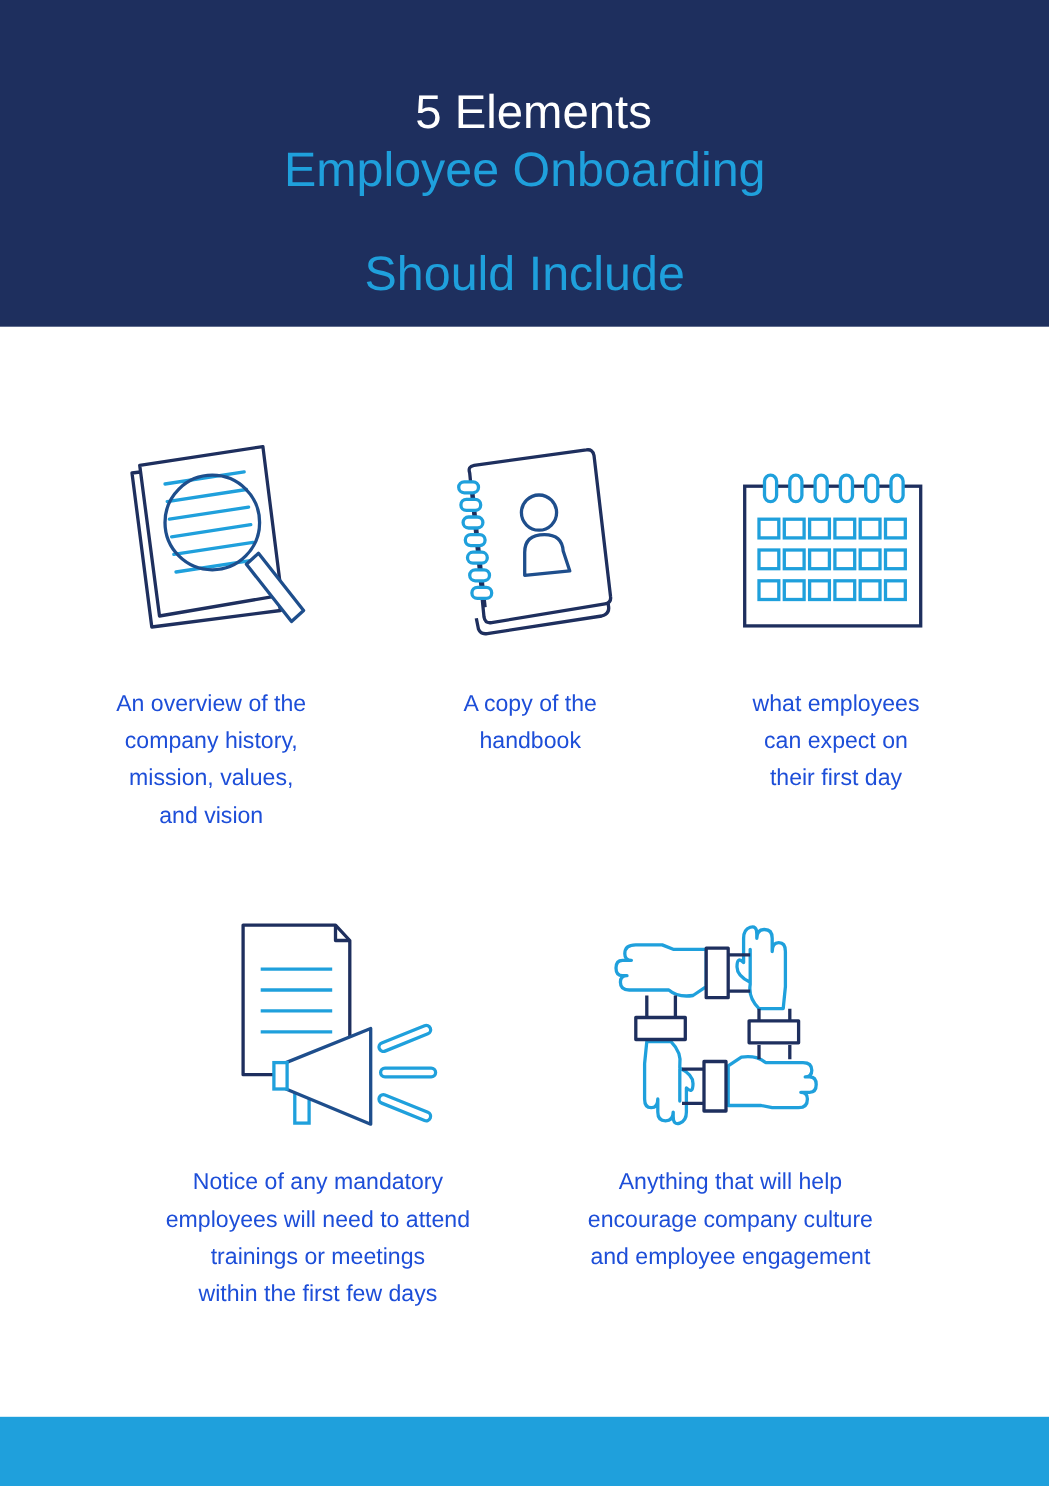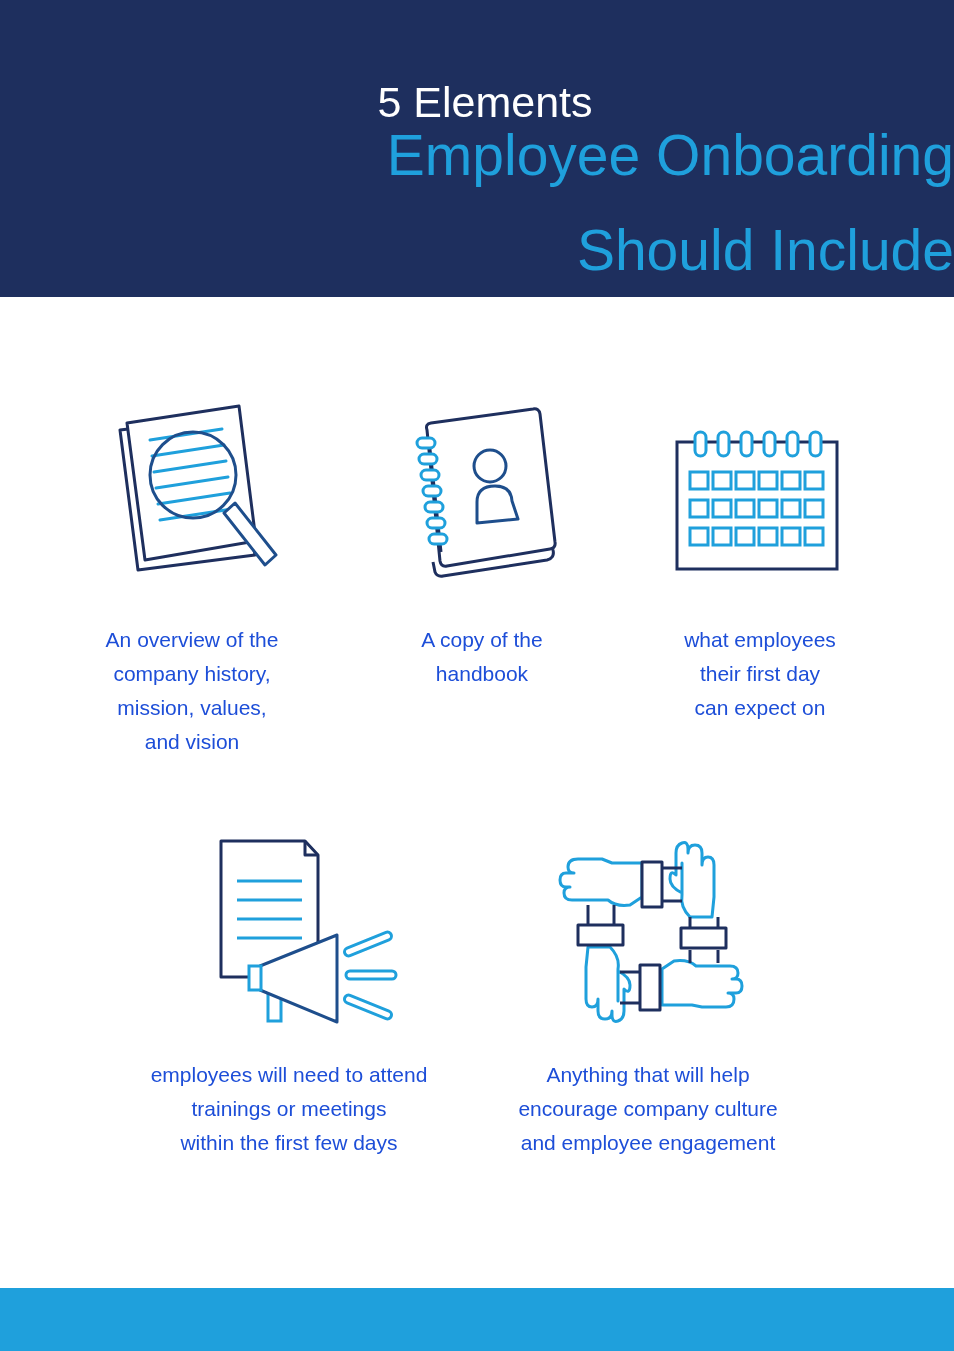--- a/index.html
+++ b/index.html
@@ -9,21 +9,21 @@
   .header {
     position: absolute; left: 0; top: 0; width: 954px; height: 297px;
     background: #1e2f5e; text-align: center;
   }
   .title-line1 {
     position: absolute; left: 0; width: 954px; top: 76px;
     color: #ffffff; font-size: 43px; line-height: 52px; font-weight: normal; padding-left: 16px;
   }
   .title-line2, .title-line3 {
     position: absolute; left: 0; width: 954px;
-    color: #1fa0dc; font-size: 57px; line-height: 54px; font-weight: normal; text-align: right;
+    color: #1fa0dc; font-size: 44px; line-height: 54px; font-weight: normal;
   }
   .title-line2 { top: 128px; }
   .title-line3 { top: 179px; margin-top: 44px; }
 
   .icon { position: absolute; }
   .caption {
     position: absolute; text-align: center; color: #1d4ed8;
     font-size: 21px; line-height: 34px;
   }
   .caption span { display: block; white-space: nowrap; }
@@ -173,29 +173,30 @@
   <span>and vision</span>
 </div>
 
 <div class="caption" style="left:382px; top:623px; width:200px;">
   <span>A copy of the</span>
   <span>handbook</span>
 </div>
 
 <div class="caption" style="left:650px; top:623px; width:220px;">
   <span>what employees</span>
+  <span>can expect on</span>
   <span>their first day</span>
-  <span>can expect on</span>
 </div>
 
 <div class="caption" style="left:119px; top:1058px; width:340px;">
+  <span>Notice of any mandatory</span>
   <span>employees will need to attend</span>
   <span>trainings or meetings</span>
   <span>within the first few days</span>
 </div>
 
-<div class="caption" style="left:488px; top:1058px; width:320px;">
+<div class="caption" style="left:504px; top:1058px; width:320px;">
   <span>Anything that will help</span>
   <span>encourage company culture</span>
   <span>and employee engagement</span>
 </div>
 
 <div class="footer"></div>
 
 </body></html>

